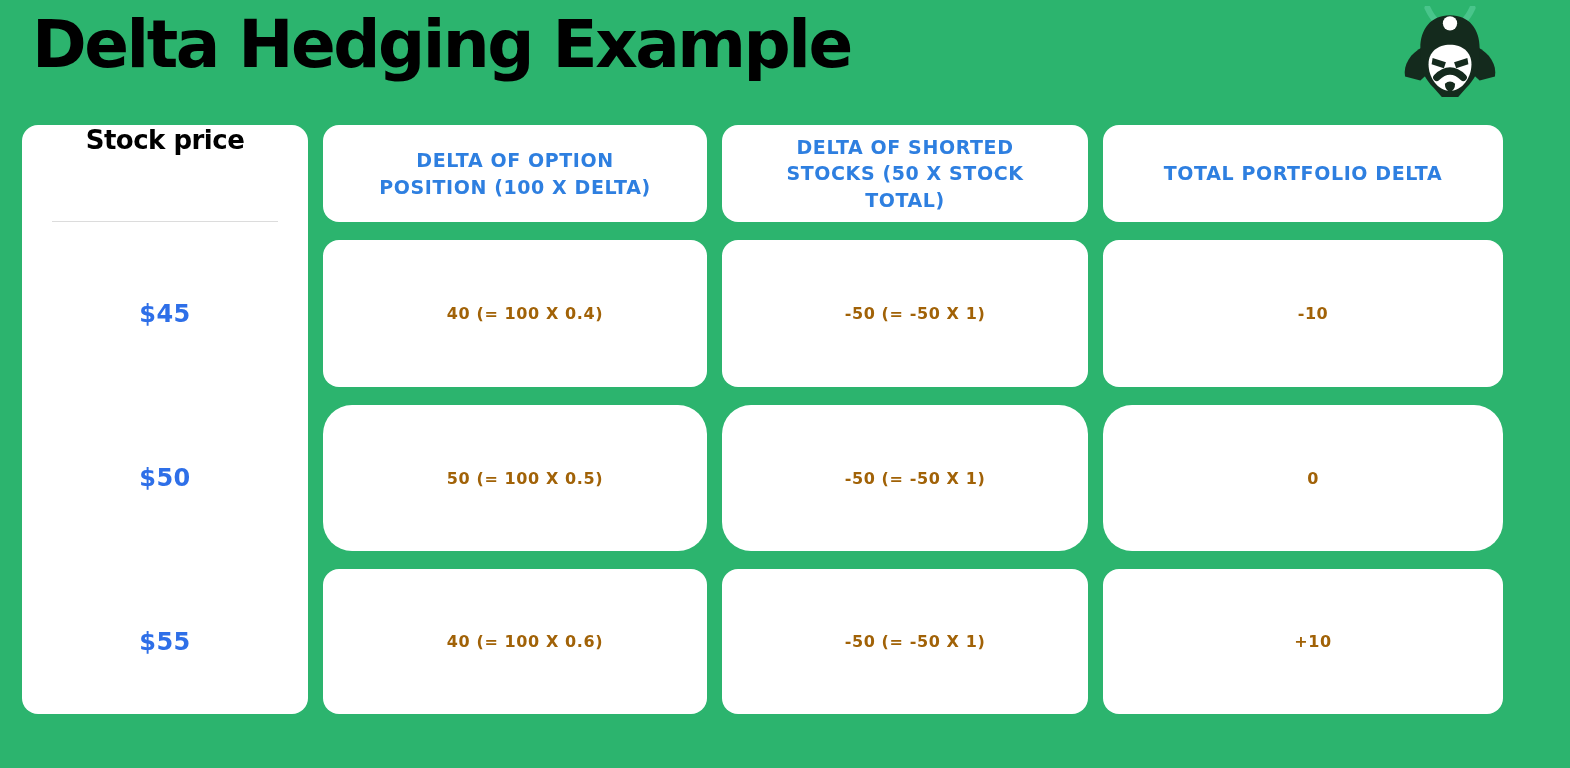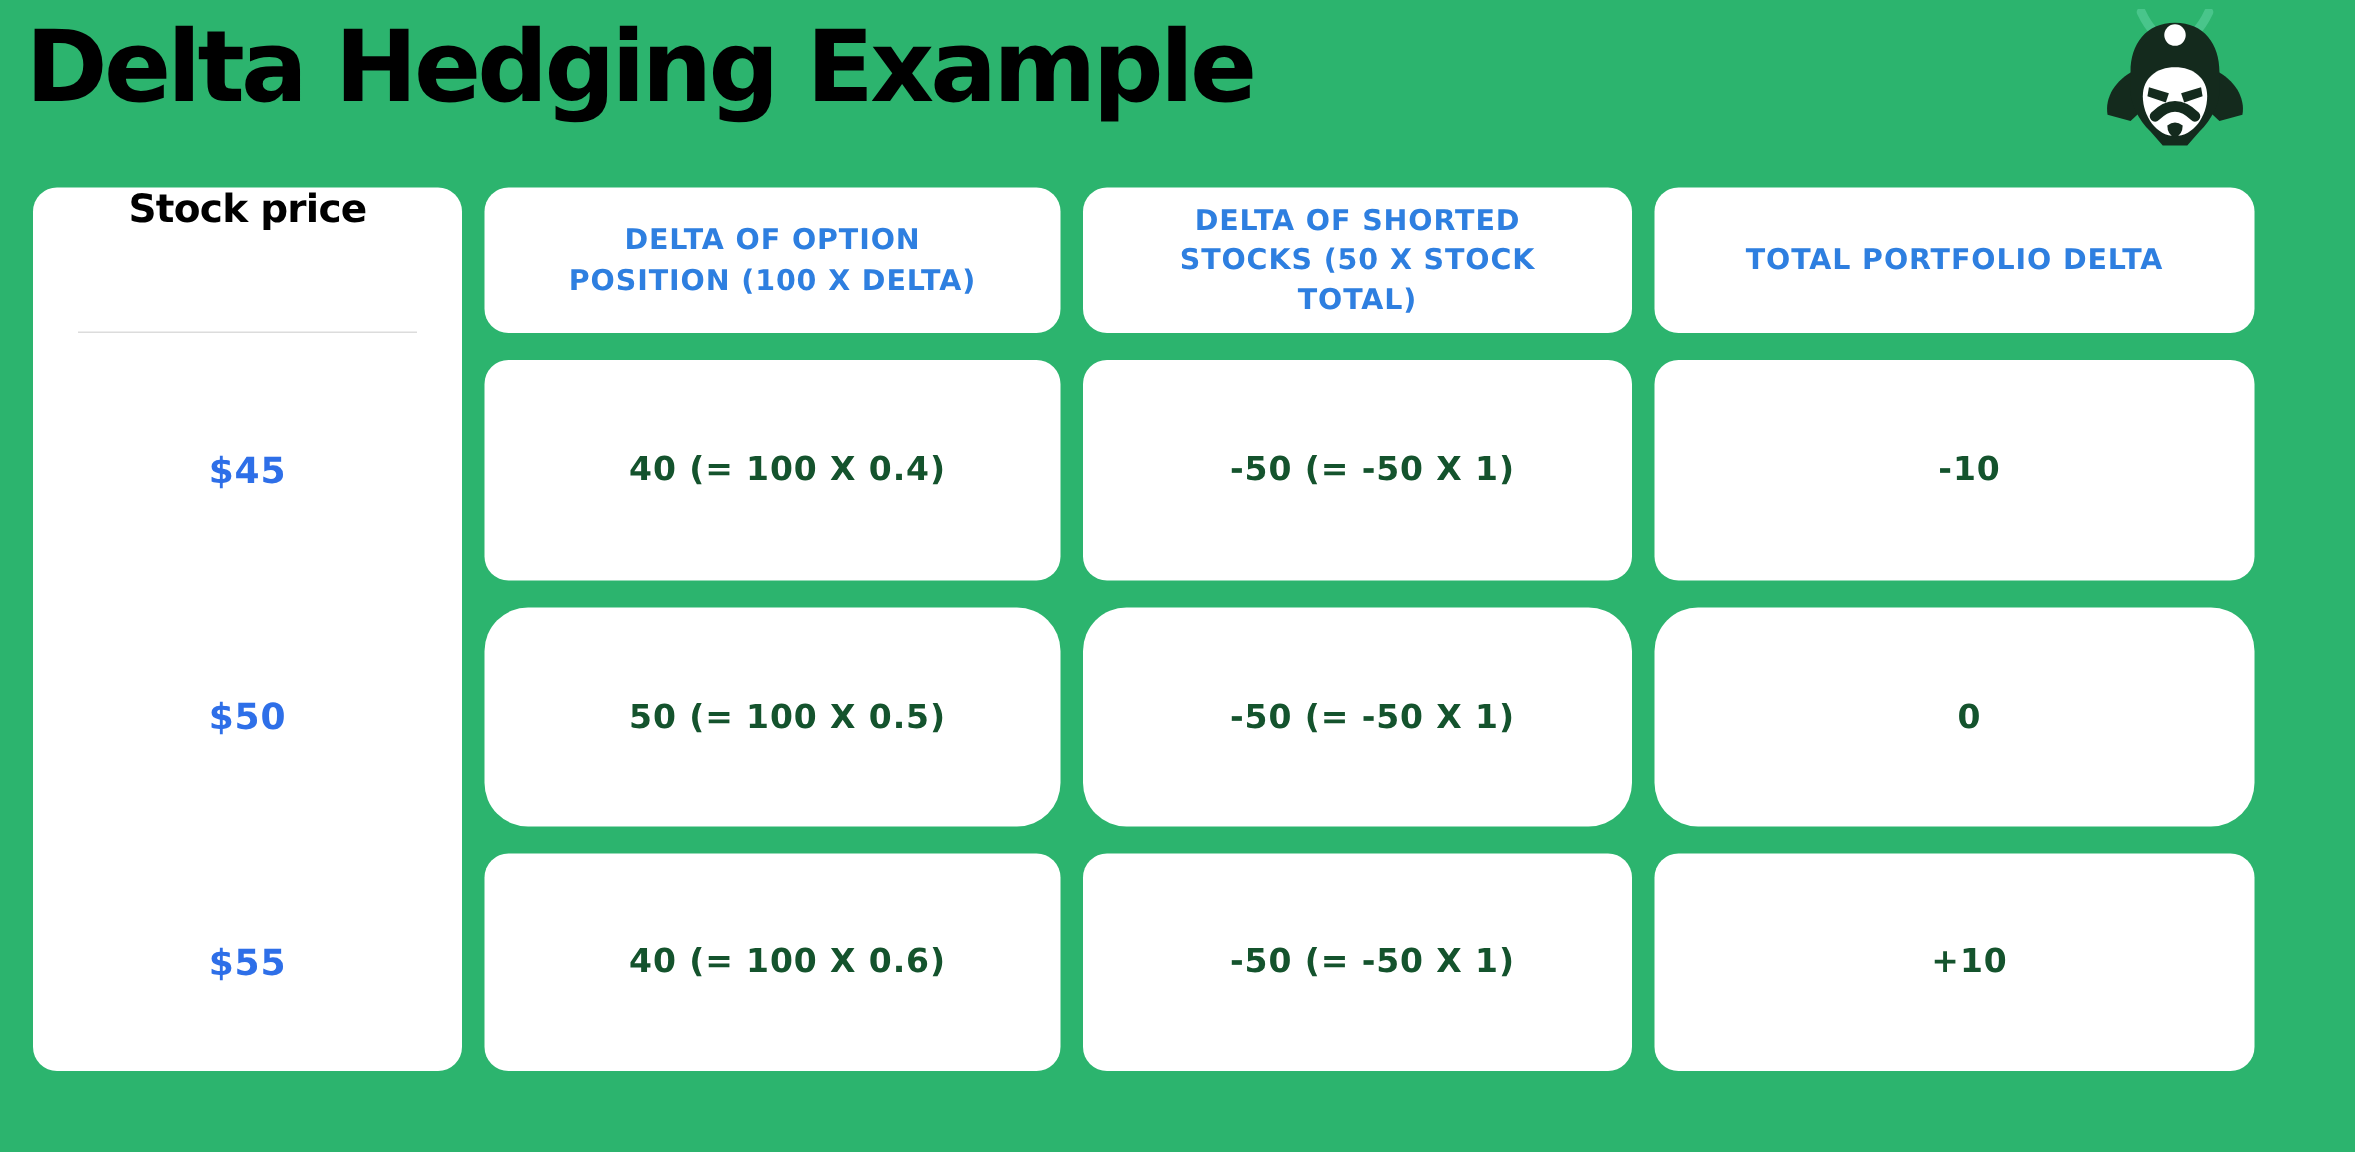--- a/index.html
+++ b/index.html
@@ -6,21 +6,21 @@
   html,body { width:1570px; height:768px; }
   body {
     background:#2cb46e;
     font-family:"DejaVu Sans","Liberation Sans",sans-serif;
     position:relative;
     overflow:hidden;
   }
   .page { position:absolute; inset:0; }
 
   .title {
-    position:absolute; left:17px; top:10px;
+    position:absolute; left:32px; top:10px;
     font-size:66px; font-weight:bold; color:#000;
     letter-spacing:-2.5px; line-height:1.05; white-space:nowrap;
   }
 
   .logo { position:absolute; left:1396px; top:6px; width:108px; height:94px; }
   .logo svg { width:100%; height:100%; display:block; }
 
   .table-grid {
     position:absolute; left:22px; top:125px;
     display:grid;
@@ -64,21 +64,21 @@
   }
   .head-cell .hline {
     display:block;
     font-size:19px; font-weight:bold; color:#2e7fe0;
     letter-spacing:0.6px; line-height:1.38; white-space:nowrap;
   }
 
   .data-cell {
     display:flex; align-items:center; justify-content:center;
     text-align:center;
-    font-size:22px; font-weight:bold; color:#14532d;
+    font-size:16px; font-weight:bold; color:#a16207;
     letter-spacing:0.6px;
     padding-left:20px;
   }
 
   .c2 { grid-column:2;justify-content:center; } .c3 { grid-column:3; } .c4 { grid-column:4; }
   .r1 { grid-row:1; } .r2 { grid-row:2; } .r3 { grid-row:3;border-radius:29px; } .r4 { grid-row:4; }
 </style>
 </head>
 <body>
 

